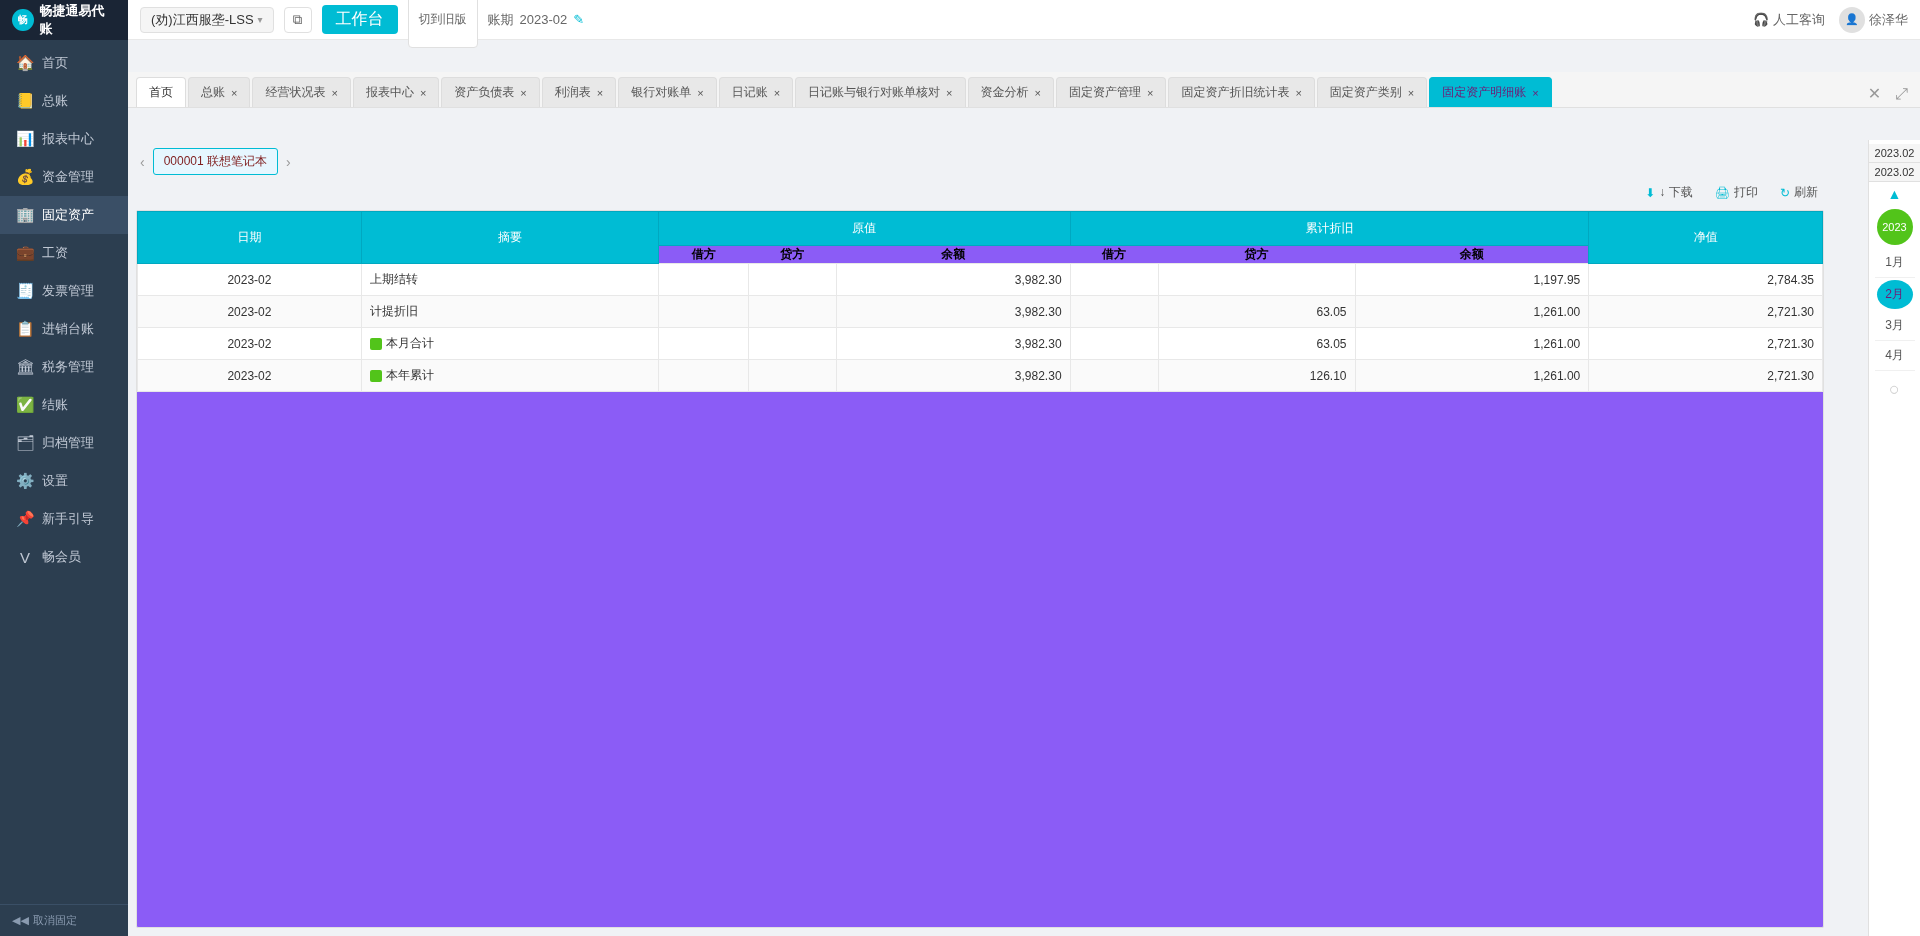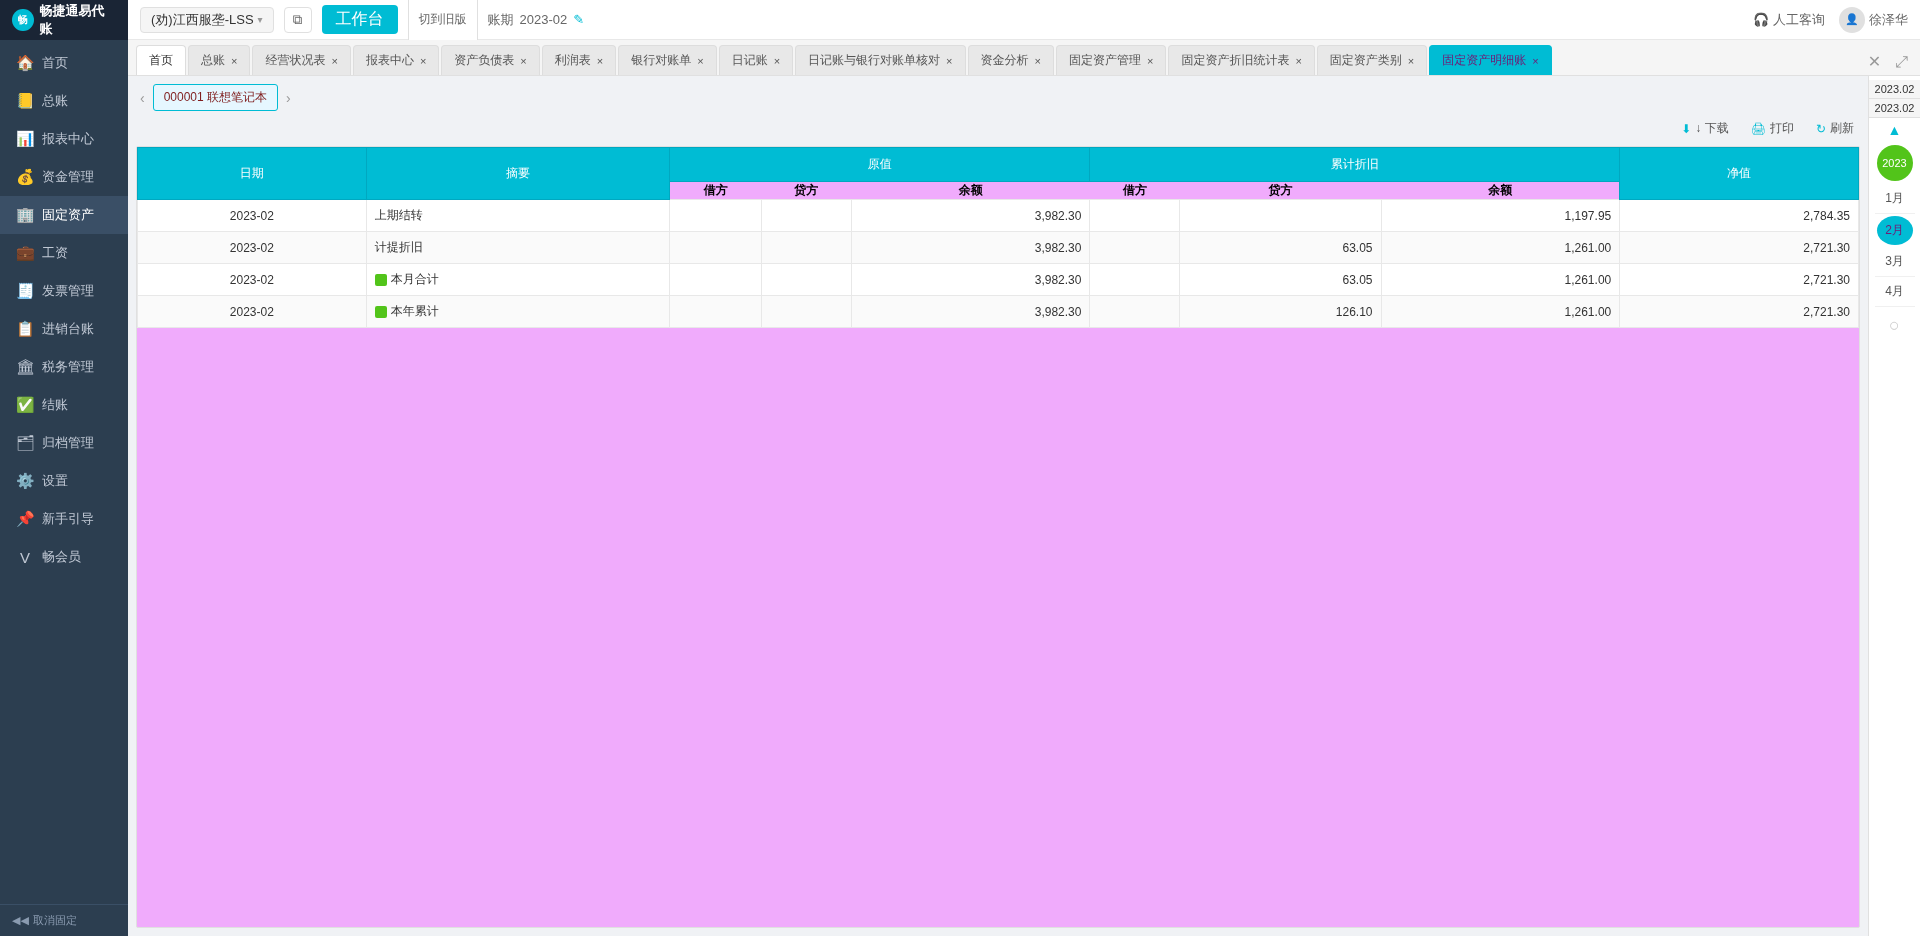--- a/index.html
+++ b/index.html
@@ -55,21 +55,21 @@
       color: #8a9bb0;
       font-size: 11px;
       cursor: pointer;
       display: flex;
       align-items: center;
       gap: 4px;
       border-top: 1px solid #3a4f66;
     }
 
     
-    .main { flex: 1; display: flex; flex-direction: column; overflow: hidden; }
+    .main { flex: 1; display: flex; flex-direction: column; overflow: hidden; gap: 32px; }
 
     
     .topbar {
       height: 40px;
       background: #fff;
       display: flex;
       align-items: center;
       padding: 0 12px;
       gap: 10px;
       border-bottom: 1px solid #e8e8e8;
@@ -241,21 +241,21 @@
       cursor: pointer;
       font-size: 12px;
       padding: 3px 6px;
     }
     .action-btn .icon { color: #00bcd4; }
 
     
     .table-container {
       flex: 1;
       overflow: auto;
-      background: #f0abfc;
+      background: #8b5cf6;
       border: 1px solid #e0e0e0;
       border-radius: 2px;
     }
     table {
       width: 100%;
       border-collapse: collapse;
       font-size: 12px;
     }
     thead tr:first-child th {
       background: #00bcd4;
@@ -296,20 +296,21 @@
     .date-panel {
       width: 52px;
       background: #fff;
       border-left: 1px solid #e0e0e0;
       display: flex;
       flex-direction: column;
       align-items: center;
       padding: 4px 0;
       overflow-y: auto;
       flex-shrink: 0;
+      margin-left: 36px;
     }
     .date-panel-year {
       font-size: 11px;
       color: #333;
       padding: 3px 0;
       text-align: center;
       width: 100%;
       background: #f5f5f5;
       border-bottom: 1px solid #e0e0e0;
     }

